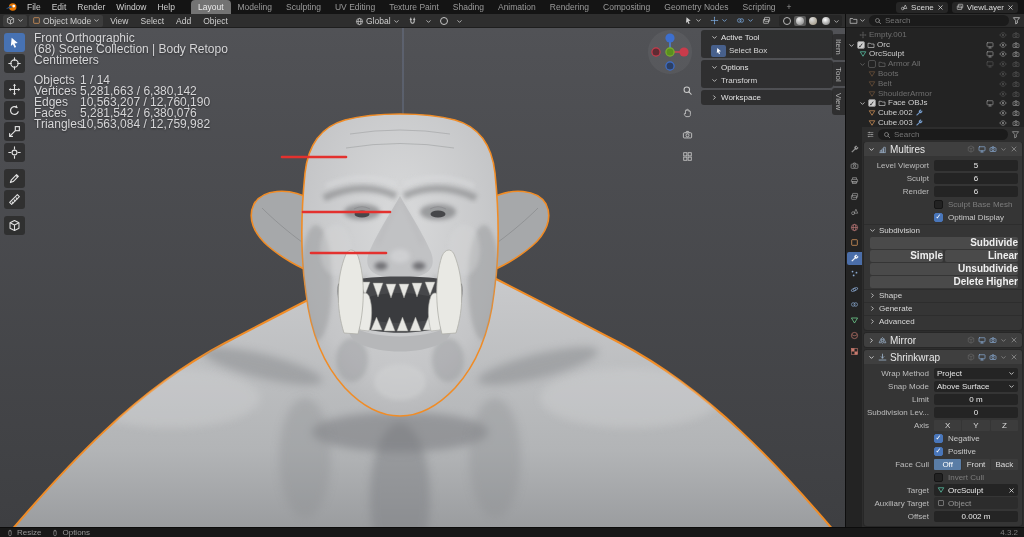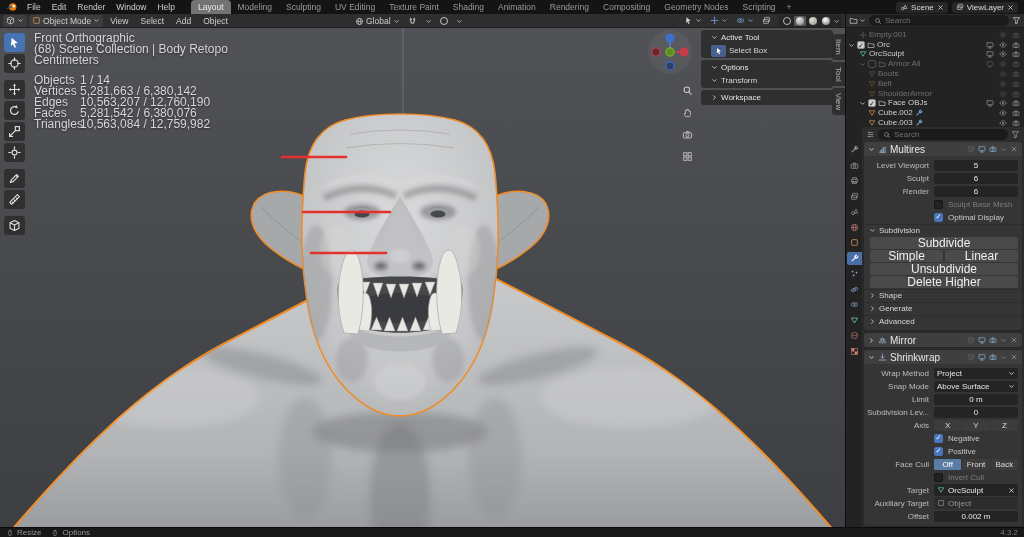--- a/index.html
+++ b/index.html
@@ -103,21 +103,21 @@
   .mtog{color:#8a8a8a;display:flex;}
   .mtog.on{color:#8fb3e0;}
   .dim2{opacity:.5;}
   .mbody{padding:2px 0 3px;}
   .frow{display:flex;align-items:center;height:12px;margin:1px 4px 1px 0;}
   .flabel{flex:0 0 70px;text-align:right;padding-right:5px;color:#bdbdbd;font-size:8px;white-space:nowrap;overflow:hidden;}
   .fw{flex:1;display:flex;gap:1px;align-items:center;min-width:0;}
   .num{flex:1;background:#242424;border-radius:2px;color:#eaeaea;text-align:center;font-size:8px;height:11px;line-height:11px;}
   .drop{flex:1;background:#242424;border-radius:2px;color:#e4e4e4;font-size:8px;height:11px;display:flex;align-items:center;padding:0 3px;gap:2px;min-width:0;}
   .drop .dtxt{flex:1;white-space:nowrap;overflow:hidden;}
-  .btn{flex:1;background:#4a4a4a;border-radius:2px;color:#efefef;text-align:center;font-size:12px;height:12px;line-height:12px;white-space:nowrap;overflow:hidden;}
+  .btn{flex:1;background:#4a4a4a;border-radius:2px;color:#efefef;text-align:right;font-size:10px;height:12px;line-height:12px;white-space:nowrap;overflow:hidden;font-weight:bold;}
   .seg{flex:1;display:flex;gap:1px;}
   .seg span{flex:1;background:#3c3c3c;text-align:center;font-size:8px;height:11px;line-height:11px;color:#dcdcdc;border-radius:1px;}
   .seg span.on{background:#5a7da6;color:#fff;}
   .cb{width:9px;height:9px;border-radius:2px;background:#222;border:1px solid #151515;display:inline-flex;align-items:center;justify-content:center;color:transparent;font-size:7px;flex:0 0 auto;}
   .cb.on{background:#4976ba;border-color:#4976ba;color:#fff;}
   .cblbl{margin-left:4px;color:#c8c8c8;font-size:8px;}
   .cblbl.dim3{color:#7d7d7d;}
   .sect{display:flex;gap:3px;align-items:center;height:12px;padding:0 5px;color:#d8d8d8;font-size:8px;border-top:1px solid #2d2d2d;margin-top:1px;}
   .objf{flex:1;display:flex;align-items:center;background:#242424;border-radius:2px;height:12px;padding:0 3px;gap:3px;font-size:8px;color:#eaeaea;min-width:0;}
   .objf .dtxt{flex:1;white-space:nowrap;overflow:hidden;}

